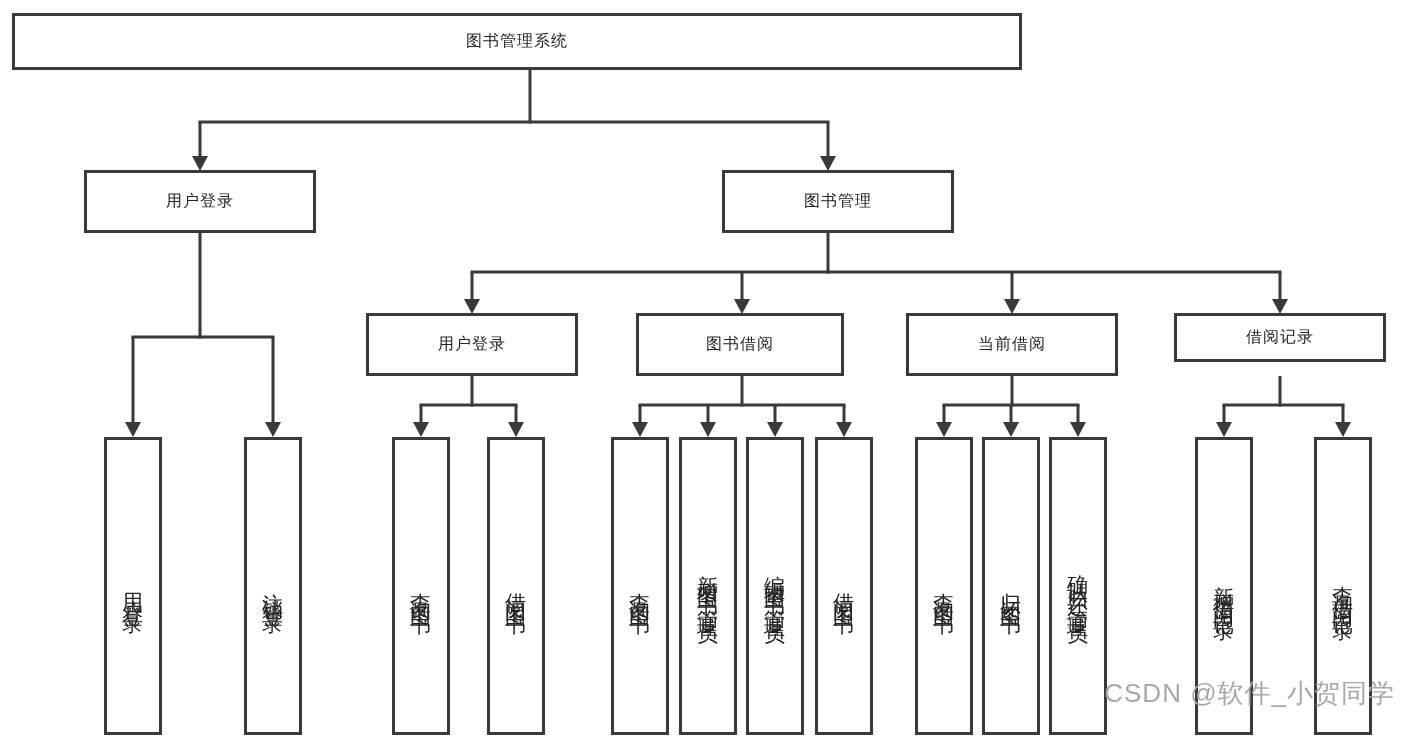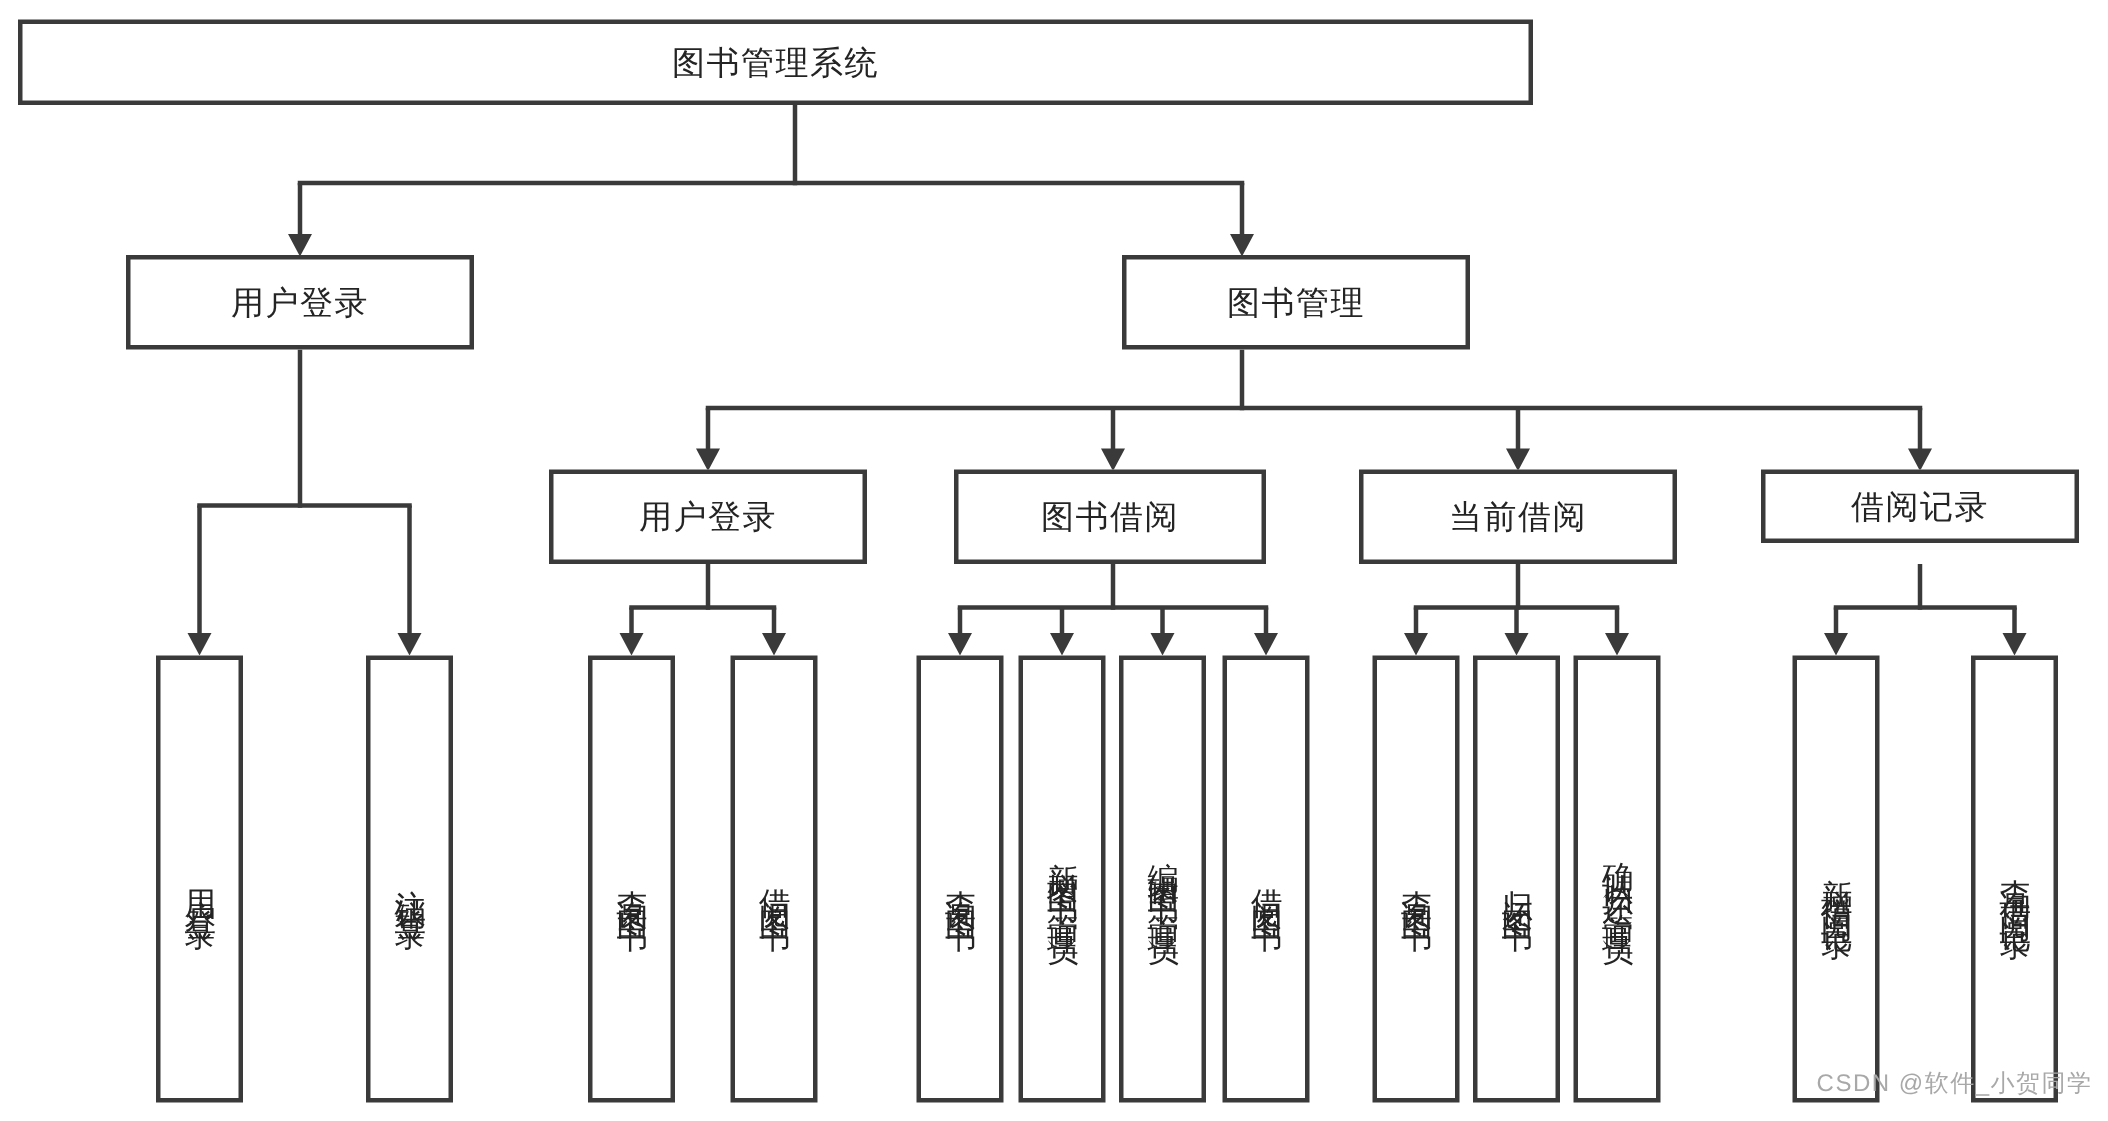--- a/index.html
+++ b/index.html
@@ -27,43 +27,43 @@
     position: absolute;
     box-sizing: border-box;
     background: #ffffff;
     border: 3px solid #3a3a3a;
     display: flex;
     align-items: center;
     justify-content: center;
     color: #242424;
   }
   .h-node {
-    font-size: 22px;
+    font-size: 16px;
     letter-spacing: 1px;
     white-space: nowrap;
   }
   .v-node {
     width: 58px;
     top: 437px;
     height: 298px;
   }
   .v-node .v-label {
     writing-mode: vertical-rl;
     text-orientation: mixed;
     font-size: 21px;
     line-height: 1.1;
     letter-spacing: 7px;
     margin-bottom: -7px;
     white-space: nowrap;
   }
   .watermark {
     position: absolute;
-    top: 712px;
+    top: 676px;
     right: 10px;
-    font-size: 16px;
+    font-size: 26px;
     color: #a8a8a8;
     letter-spacing: 1px;
     white-space: nowrap;
   }
   svg line, svg polyline {
     stroke: #3a3a3a;
     stroke-width: 3;
     fill: none;
   }
   svg polygon {
@@ -152,21 +152,21 @@
     </g>
   </svg>
 
   <div class="node h-node" style="left:12px; top:13px; width:1010px; height:57px;">
     <span>图书管理系统</span>
   </div>
 
   <div class="node h-node" style="left:84px; top:170px; width:232px; height:63px;">
     <span>用户登录</span>
   </div>
-  <div class="node h-node" style="left:748px; top:170px; width:232px; height:63px;font-family:Liberation Mono, monospace;">
+  <div class="node h-node" style="left:722px; top:170px; width:232px; height:63px;font-family:Liberation Mono, monospace;">
     <span>图书管理</span>
   </div>
 
   <div class="node h-node" style="left:366px; top:313px; width:212px; height:63px;">
     <span>用户登录</span>
   </div>
   <div class="node h-node" style="left:636px; top:313px; width:208px; height:63px;">
     <span>图书借阅</span>
   </div>
   <div class="node h-node" style="left:906px; top:313px; width:212px; height:63px;">

